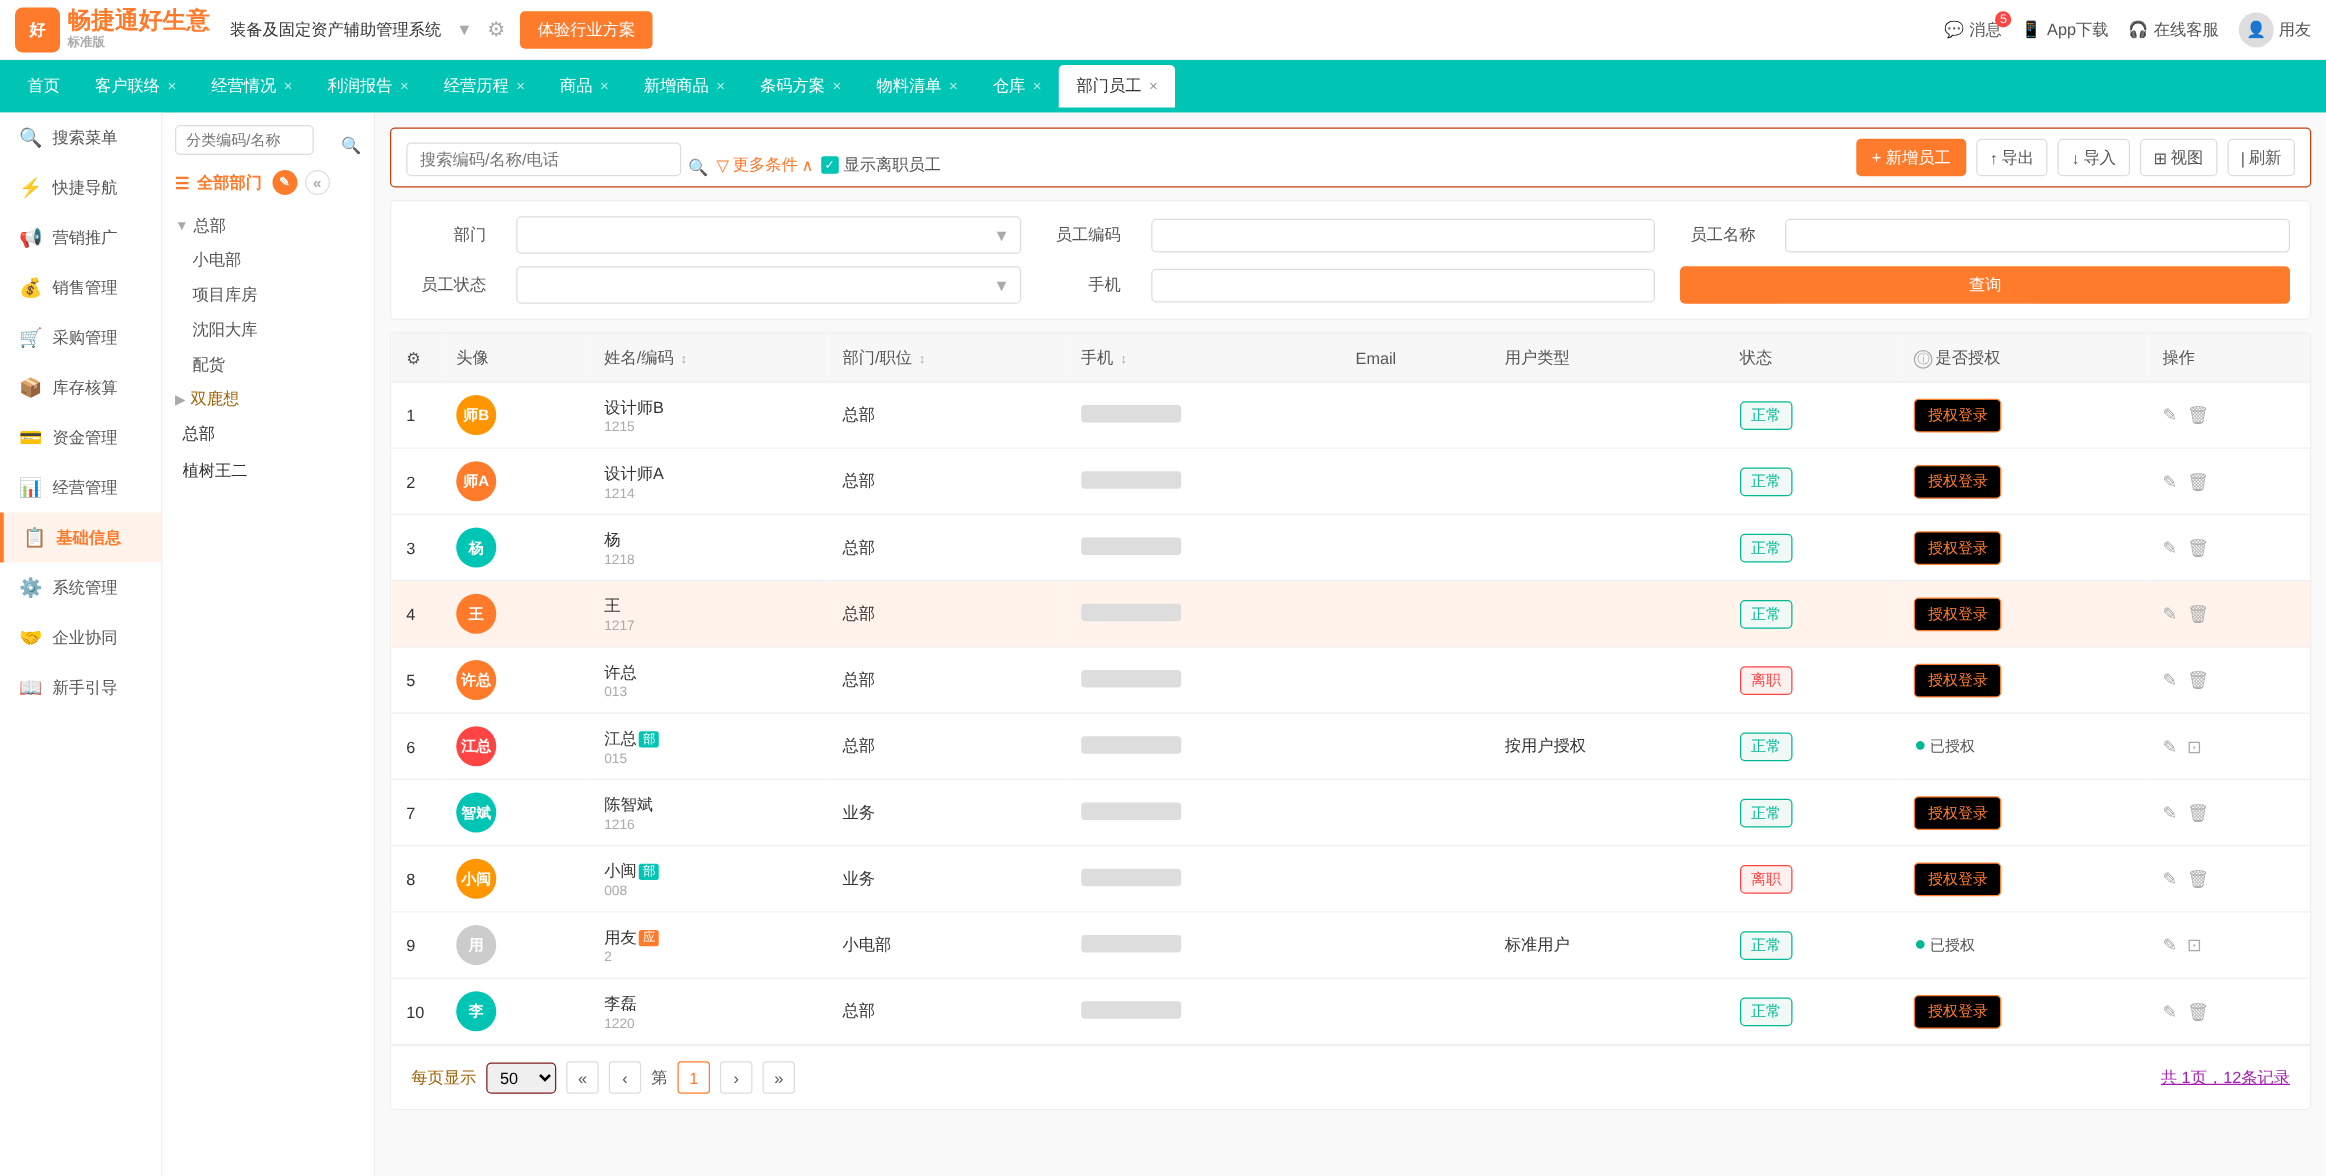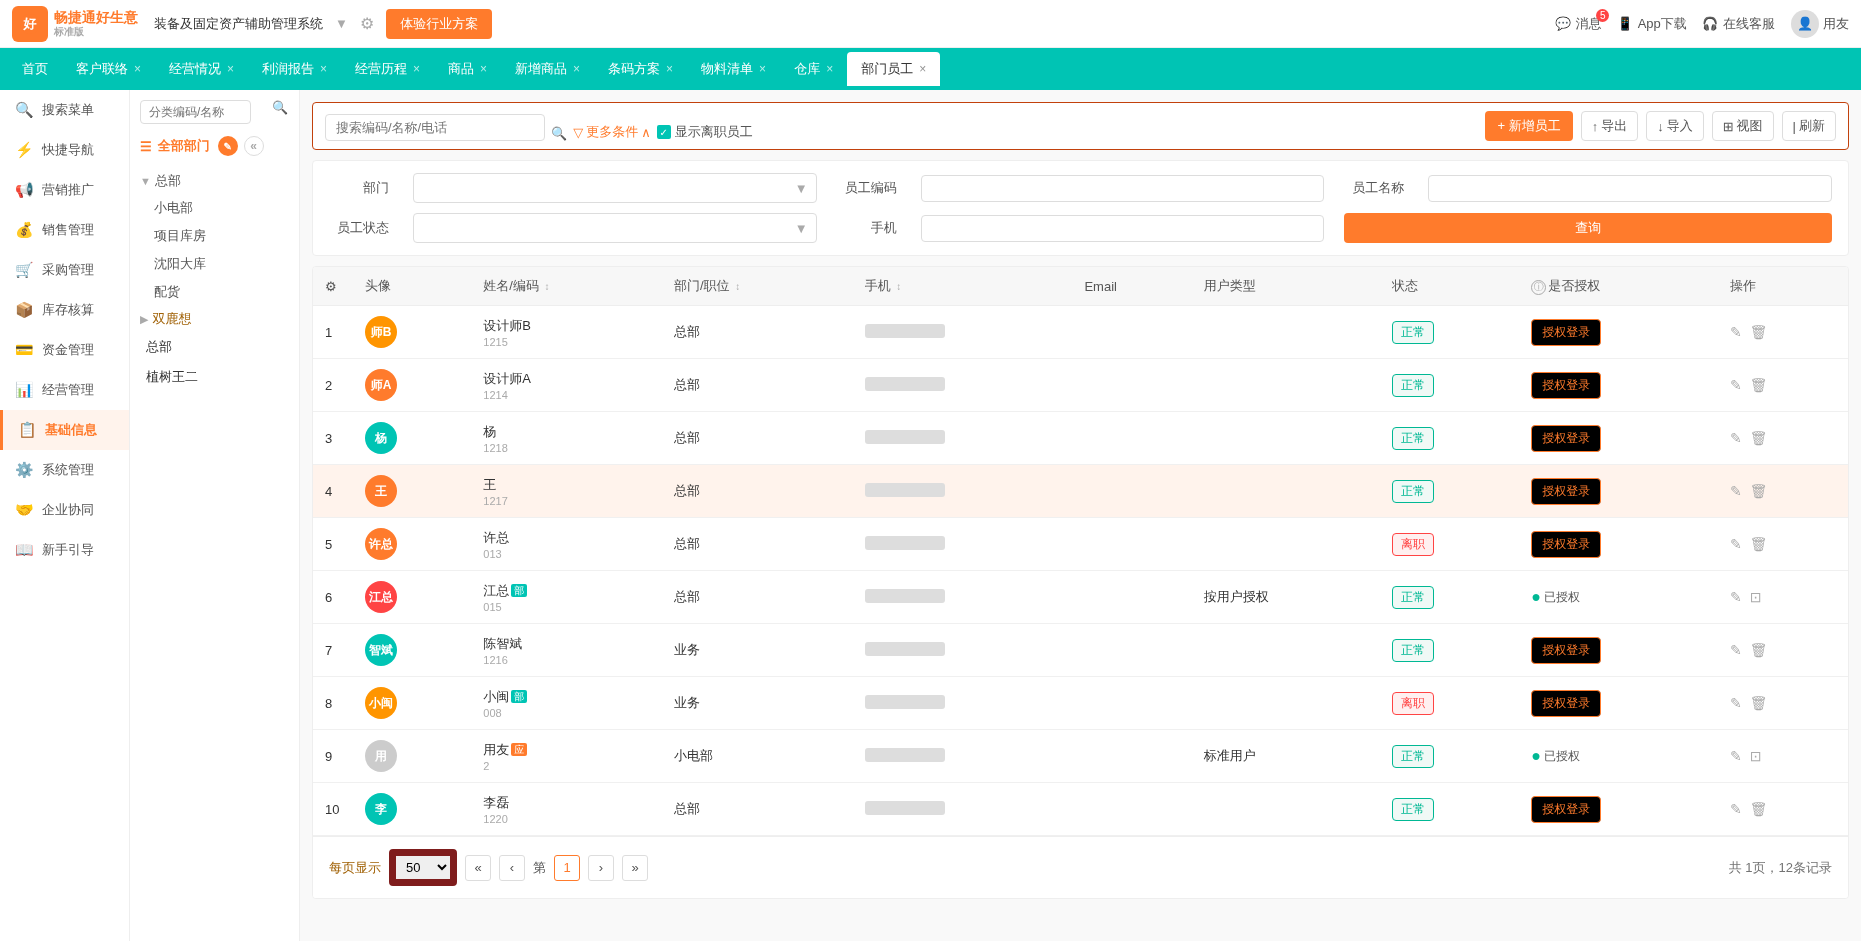--- a/index.html
+++ b/index.html
@@ -3,21 +3,21 @@
   <meta charset="utf-8">
   <style>
     * { box-sizing: border-box; margin: 0; padding: 0; font-family: 'Microsoft YaHei', Arial, sans-serif; font-size: 13px; }
     body { background: #f5f5f5; min-height: 941px; display: flex; flex-direction: column; }
 
     
     .top-bar { background: #fff; height: 48px; display: flex; align-items: center; padding: 0 12px; border-bottom: 1px solid #eee; gap: 8px; flex-shrink: 0; }
     .logo-area { display: flex; align-items: center; gap: 6px; color: #ff7b2c; font-weight: bold; font-size: 14px; }
     .logo-icon { width: 36px; height: 36px; background: #ff7b2c; border-radius: 6px; display: flex; align-items: center; justify-content: center; color: white; font-size: 10px; font-weight: bold; flex-shrink: 0; }
     .logo-text { line-height: 1.2; }
-    .logo-text .main { font-size: 14px; color: #ff7b2c; }
+    .logo-text .main { font-size: 19px; color: #ff7b2c; }
     .logo-text .sub { font-size: 10px; color: #aaa; }
     .gear-btn { color: #aaa; font-size: 16px; cursor: pointer; padding: 4px; }
     .trial-btn { background: #ff7b2c; color: white; border: none; border-radius: 4px; padding: 6px 14px; cursor: pointer; font-size: 13px; }
     .top-right { display: flex; align-items: center; gap: 16px; margin-left: auto; color: #555; }
     .top-right-item { display: flex; align-items: center; gap: 4px; cursor: pointer; position: relative; }
     .badge { background: #ff4444; color: white; border-radius: 10px; font-size: 10px; padding: 1px 4px; position: absolute; top: -6px; right: -8px; }
     .user-avatar { width: 28px; height: 28px; background: #ddd; border-radius: 50%; display: flex; align-items: center; justify-content: center; color: #888; }
 
     
     .nav-tabs { background: #00c4b4; display: flex; align-items: center; height: 42px; padding: 0 8px; flex-shrink: 0; overflow-x: auto; }
@@ -33,21 +33,21 @@
     .sidebar { width: 130px; background: white; border-right: 1px solid #eee; overflow-y: auto; flex-shrink: 0; }
     .sidebar-menu-item { display: flex; align-items: center; gap: 8px; padding: 11px 16px; cursor: pointer; color: #555; font-size: 13px; }
     .sidebar-menu-item.active { background: #fff3ec; color: #ff7b2c; font-weight: bold; border-left: 3px solid #ff7b2c; }
     .sidebar-icon { width: 18px; height: 18px; display: flex; align-items: center; justify-content: center; font-size: 15px; }
 
     
     .content { flex: 1; display: flex; overflow: hidden; }
 
     
     .left-panel { width: 170px; background: white; border-right: 1px solid #eee; flex-shrink: 0; overflow-y: auto; }
-    .left-panel-header { display: flex; align-items: flex-start; padding: 10px 10px 6px; gap: 22px; }
+    .left-panel-header { display: flex; align-items: flex-end; padding: 10px 10px 6px; gap: 22px; }
     .search-input-small { border: 1px solid #ddd; border-radius: 4px; padding: 4px 8px; font-size: 12px; width: 100%; outline: none; }
     .dept-tree { padding: 6px 0; }
     .dept-item { padding: 6px 16px; cursor: pointer; color: #333; font-size: 13px; display: flex; align-items: center; gap: 4px; }
     .dept-sub-item { padding: 5px 24px; cursor: pointer; color: #555; font-size: 13px; }
     .collapse-toggle { width: 20px; height: 20px; background: #ff7b2c; border-radius: 50%; display: flex; align-items: center; justify-content: center; color: white; font-size: 10px; cursor: pointer; flex-shrink: 0; }
     .collapse-btn { width: 20px; height: 20px; border-radius: 50%; border: 1px solid #ddd; display: flex; align-items: center; justify-content: center; cursor: pointer; color: #aaa; font-size: 12px; }
 
     
     .right-main { flex: 1; overflow: auto; padding: 12px; background: #f9f9f9; }
 
@@ -89,24 +89,24 @@
     .auth-granted .dot { color: #00b894; font-size: 16px; line-height: 1; }
     .op-btns { display: flex; align-items: center; gap: 8px; }
     .op-btn { color: #aaa; cursor: pointer; font-size: 14px; }
     .dept-tag { background: #00c4b4; color: white; font-size: 10px; padding: 1px 3px; border-radius: 2px; margin-left: 2px; vertical-align: middle; }
     .resp-tag { background: #ff7b2c; color: white; font-size: 10px; padding: 1px 3px; border-radius: 2px; margin-left: 2px; vertical-align: middle; }
     .blurred { background: #ddd; color: transparent; border-radius: 3px; display: inline-block; min-width: 80px; height: 14px; }
 
     
     .pagination { display: flex; align-items: center; padding: 12px 16px; background: white; border-top: 1px solid #eee; gap: 8px; font-size: 13px; color: #555; }
     .pagination .page-size-label { color: #a16207; }
-    .page-size-select { border: 7px solid #7f1d1d; border-radius: 4px; padding: 3px 6px; font-size: 13px; }
+    .page-size-select { border: 1px solid #7f1d1d; border-radius: 4px; padding: 3px 6px; font-size: 13px; }
     .pg-btn { border: 1px solid #ddd; background: white; border-radius: 3px; width: 26px; height: 26px; display: flex; align-items: center; justify-content: center; cursor: pointer; color: #555; font-size: 13px; }
     .pg-current { border: 1px solid #ff7b2c; border-radius: 3px; width: 26px; height: 26px; display: flex; align-items: center; justify-content: center; color: #ff7b2c; font-size: 13px; }
-    .pg-info { margin-left: auto; color: #737373; }
+    .pg-info { margin-left: auto; color: #a21caf; text-decoration: underline; }
 
     .info-icon { display: inline-flex; align-items: center; justify-content: center; width: 15px; height: 15px; border-radius: 50%; border: 1px solid #aaa; color: #aaa; font-size: 10px; cursor: pointer; margin-right: 2px; }
 
     
     .custom-checkbox { width: 14px; height: 14px; border: 2px solid #00c4b4; border-radius: 2px; background: #00c4b4; display: flex; align-items: center; justify-content: center; color: white; font-size: 10px; flex-shrink: 0; }
 
     .sort-icon { color: #aaa; font-size: 10px; margin-left: 2px; }
   </style>
 </head>
 <body>

